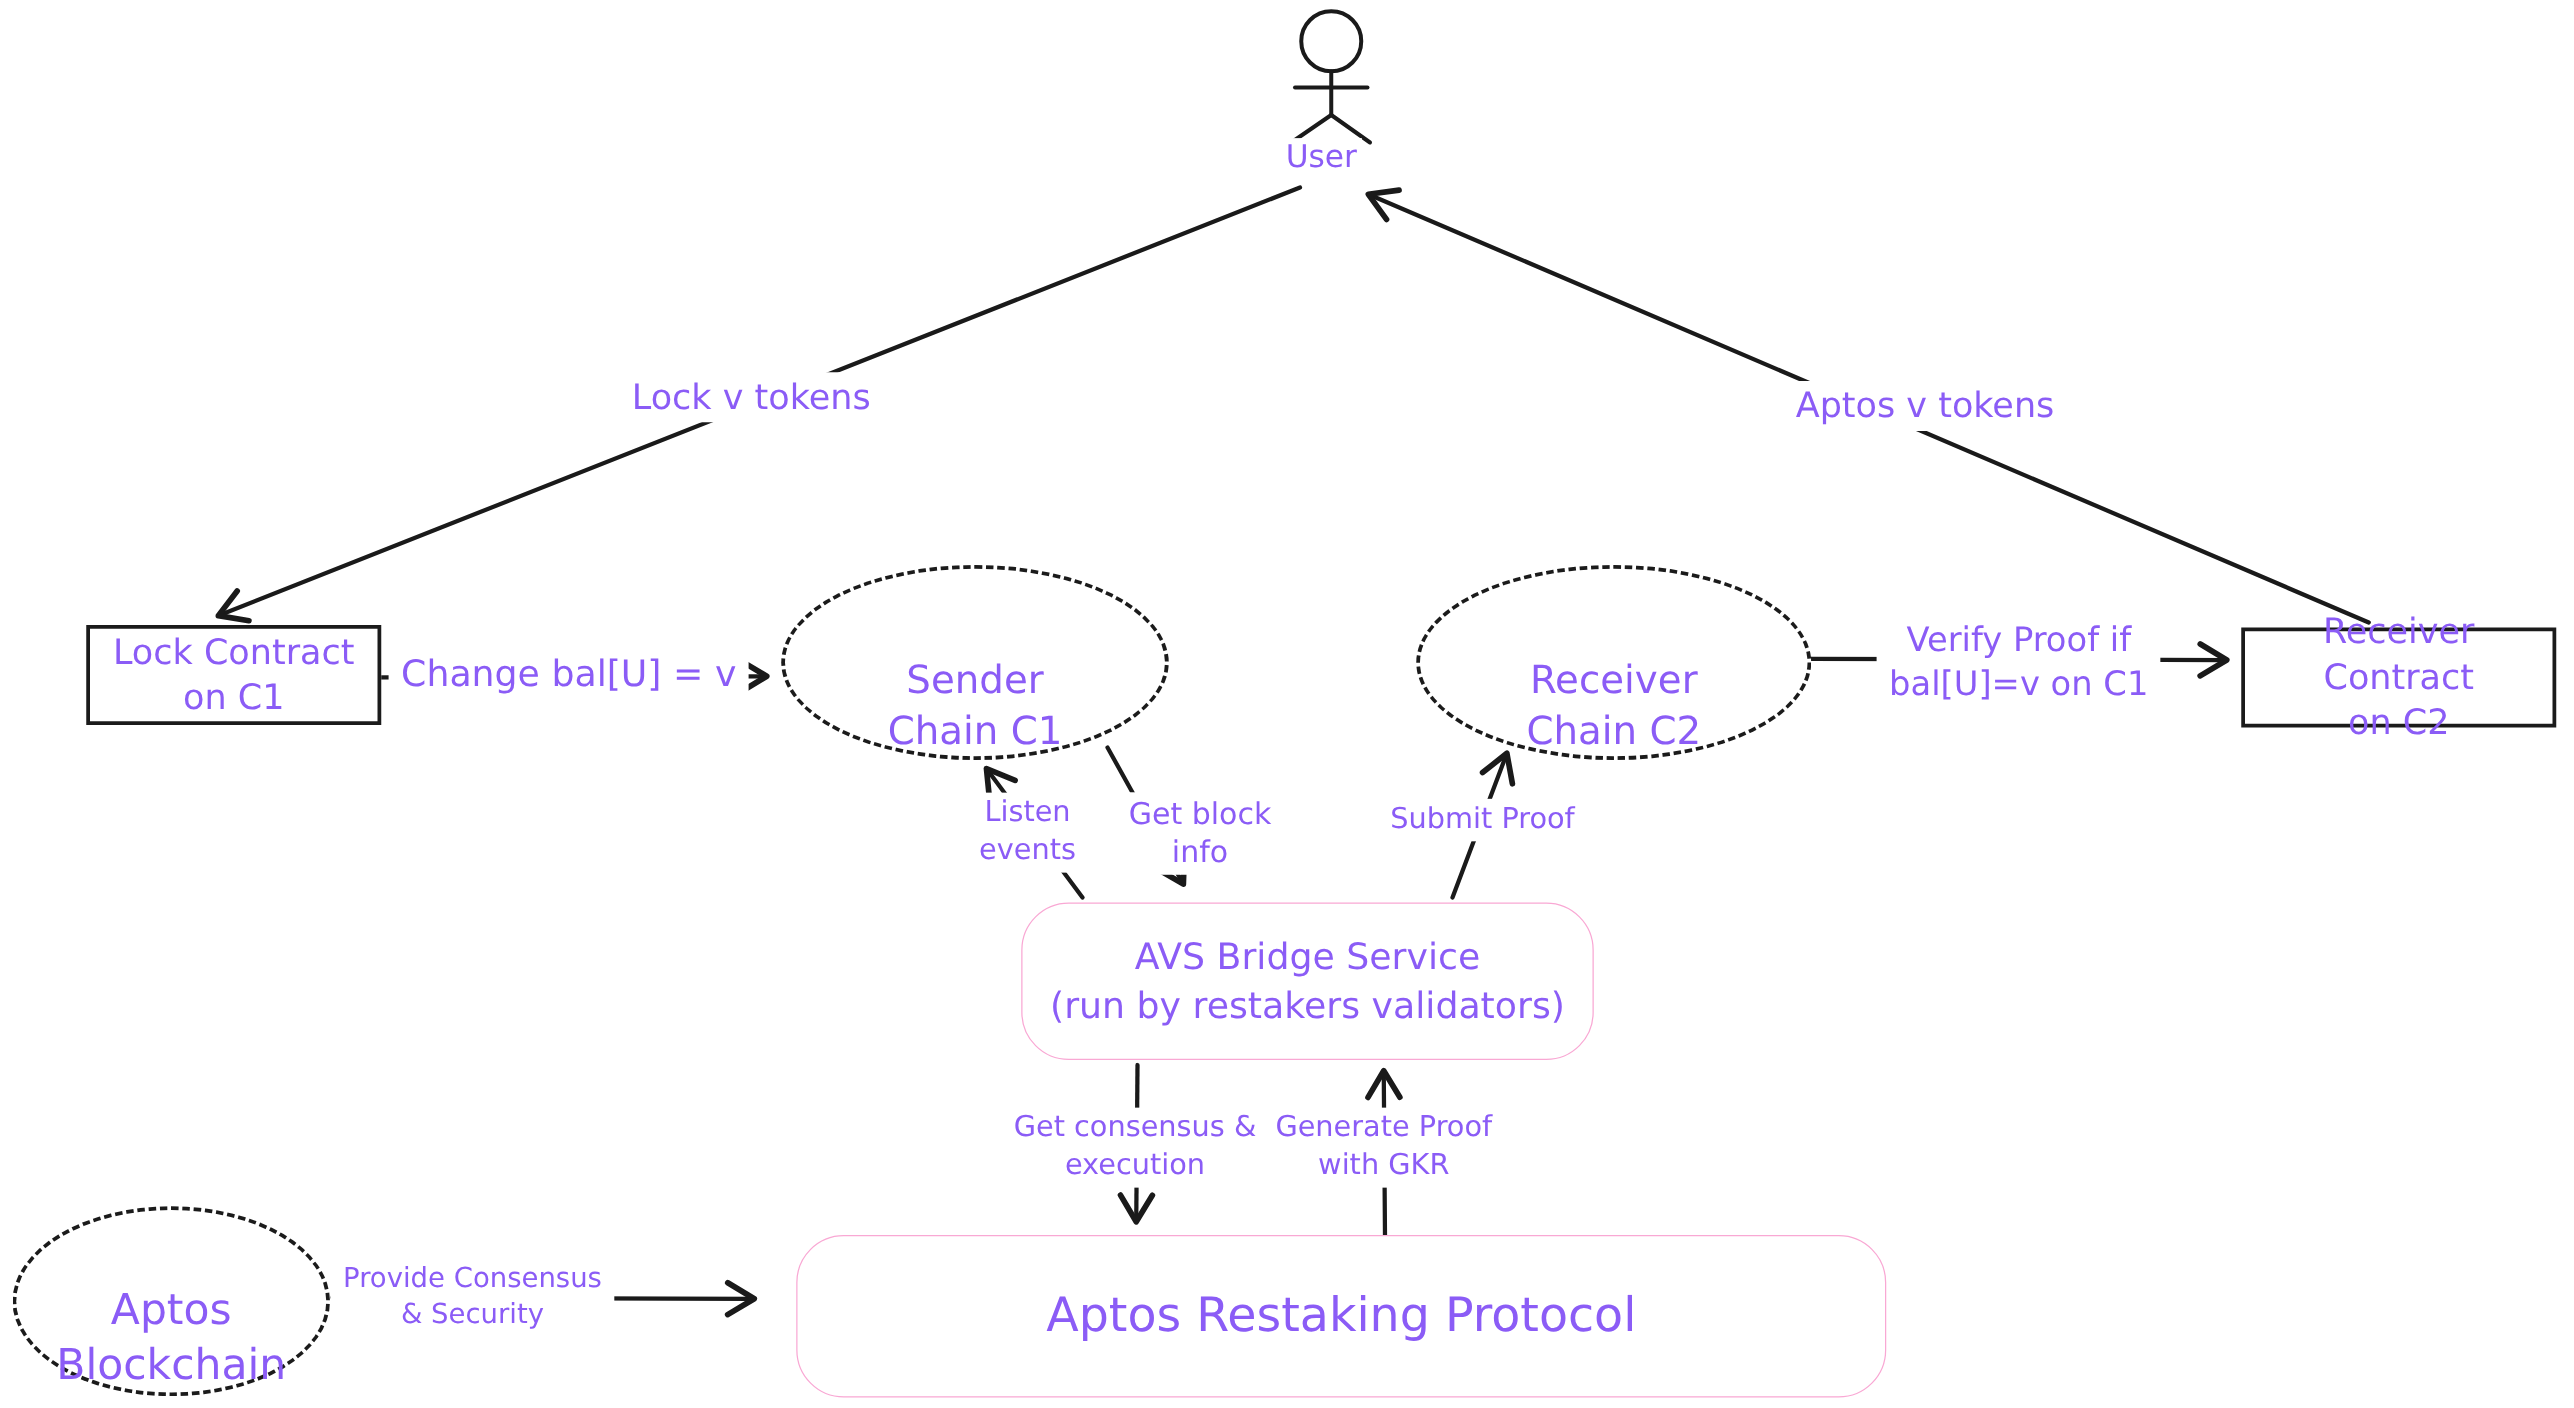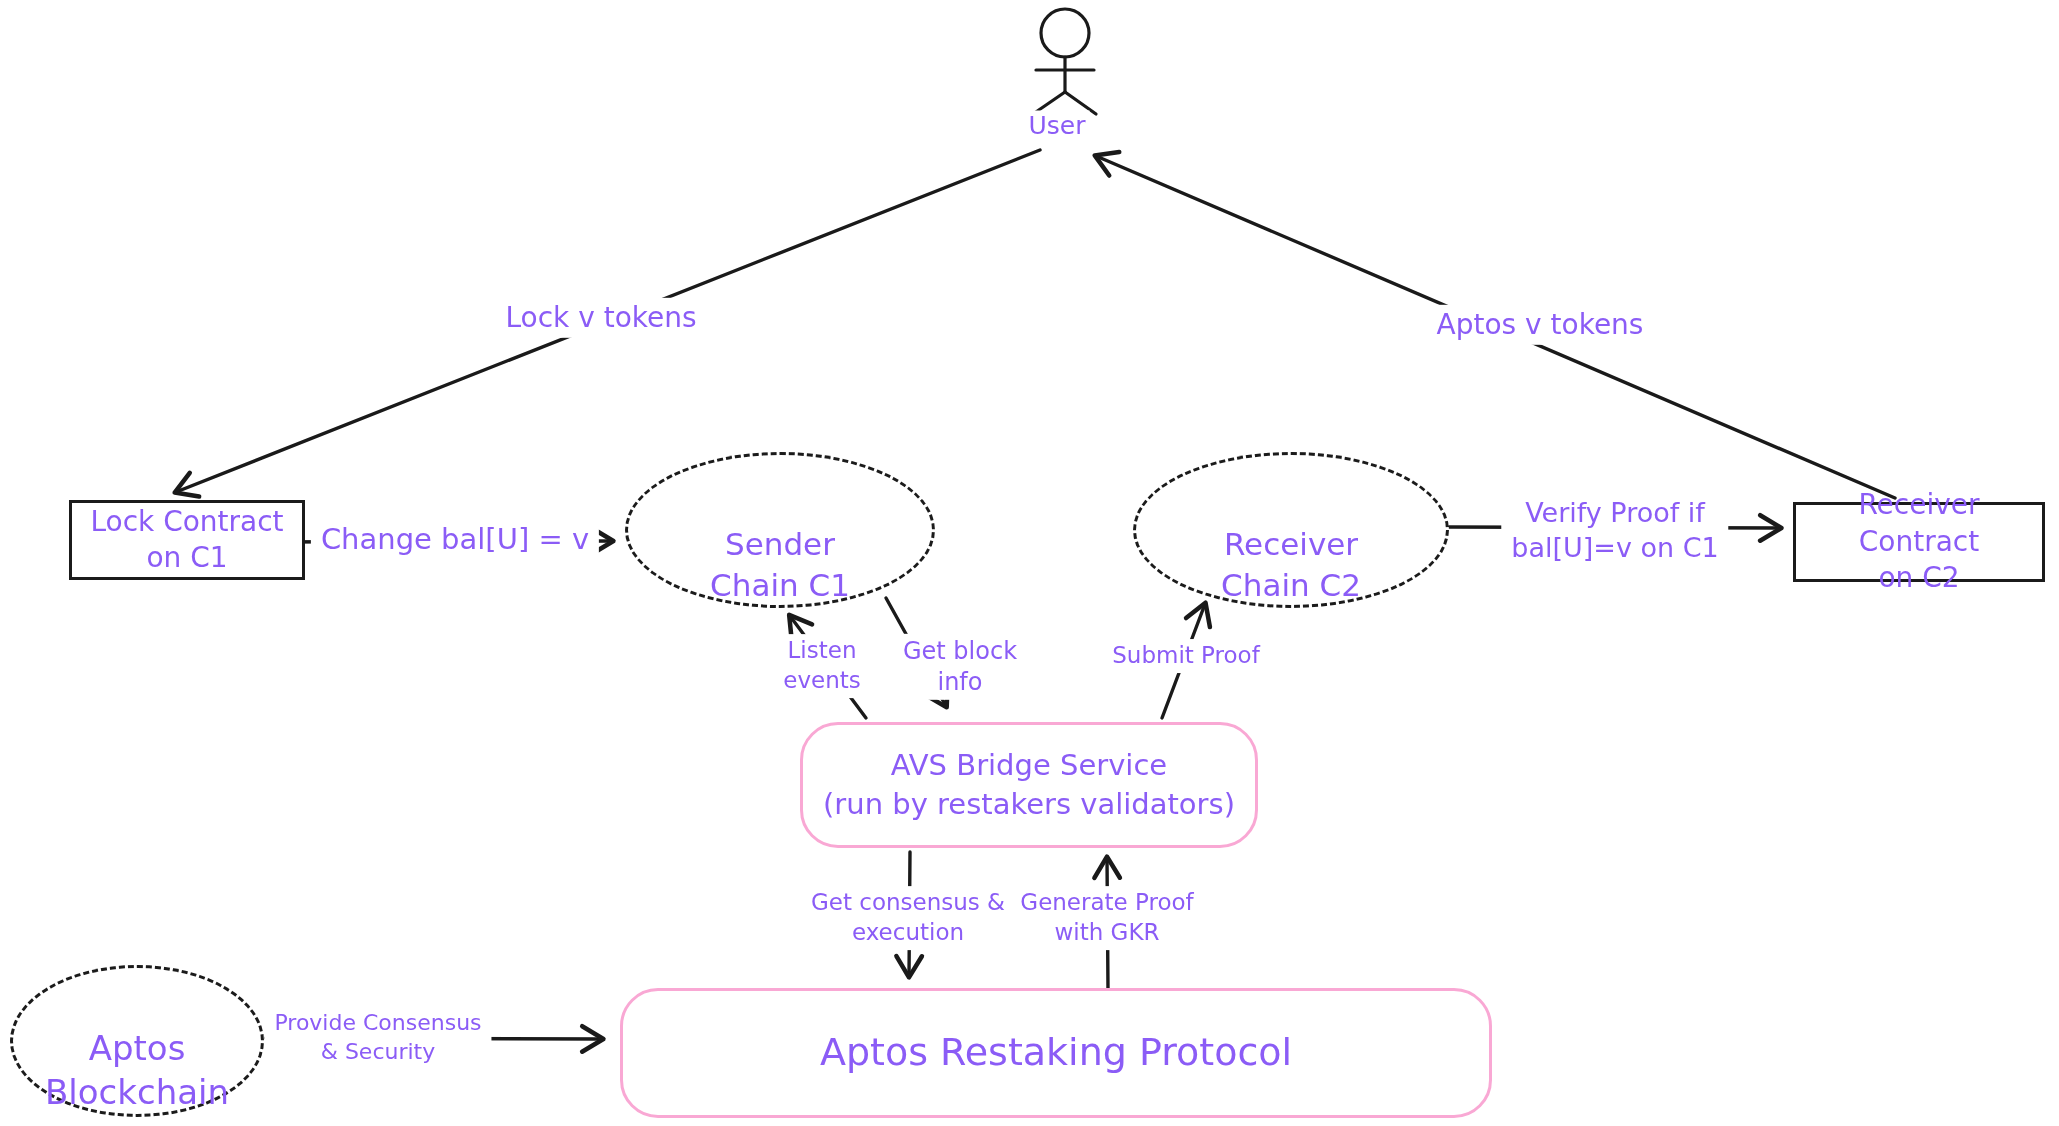--- a/index.html
+++ b/index.html
@@ -15,21 +15,21 @@
   .node{
     position:absolute;
     display:flex;align-items:center;justify-content:center;
     text-align:center;
     background:#ffffff;
     white-space:pre-line;
     box-sizing:border-box;
     line-height:1.3;
   }
   .node-rect{border:3.5px solid #1b1b1b;}
-  .node-round{border:3px solid #f9a8d4;border-radius:38px;}
+  .node-round{border:1px solid #f9a8d4;border-radius:38px;margin-left:17px;}
   .node-ellipse{border:3px dashed #1b1b1b;border-radius:50%;align-items:flex-end;}
   .edge-label{
     position:absolute;
     transform:translate(-50%,-50%);
     background:#ffffff;
     padding:2px 10px;
     text-align:center;
     white-space:pre-line;
     line-height:1.3;
   }

